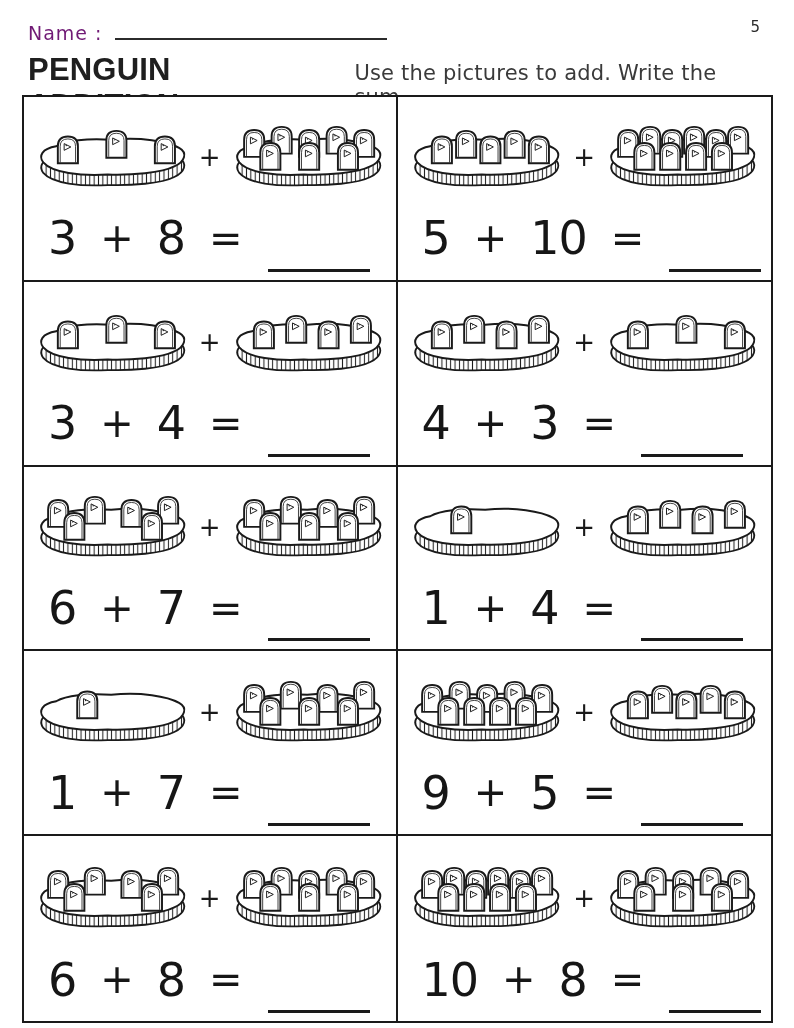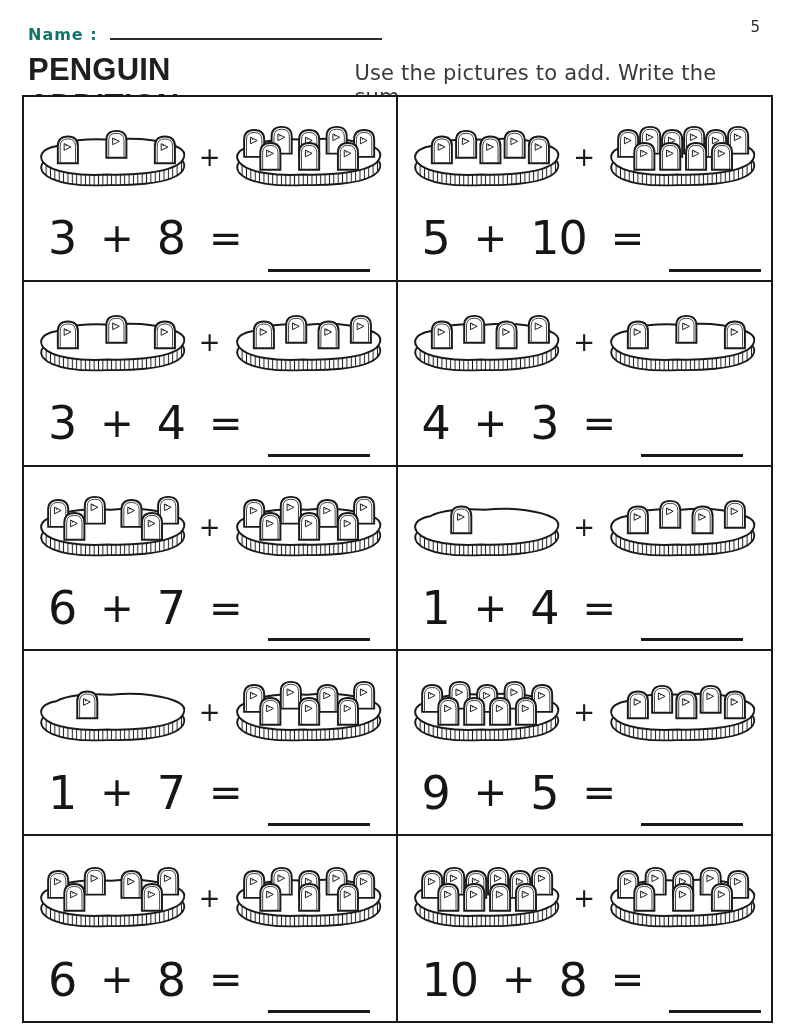--- a/index.html
+++ b/index.html
@@ -7,21 +7,21 @@
   body {
     position:relative;
     background:#ffffff;
     font-family:"DejaVu Sans", sans-serif;
     color:#1a1a1a;
     overflow:hidden;
   }
   
   .header { position:absolute; left:28px; top:14px; width:740px; }
   .name-row { display:flex; align-items:baseline; height:34px; }
-  .name-label { font-size:16px; color:#0f766e; letter-spacing:1px; font-weight:700; }
+  .name-label { font-size:19px; color:#701a75; letter-spacing:1px; font-weight:400; }
   .name-line {
     display:inline-block; width:272px; margin-left:12px;
     border-bottom:2.6px solid #2b2b2b; height:26px;
   }
   .page-num {
     position:absolute; right:8px; top:4px; font-size:15px; color:#2b2b2b;
   }
   .title-row { display:flex; align-items:baseline; margin-top:4px; }
   .page-title {
     font-size:31px; font-weight:800; letter-spacing:0.2px; color:#1f1f1f;

